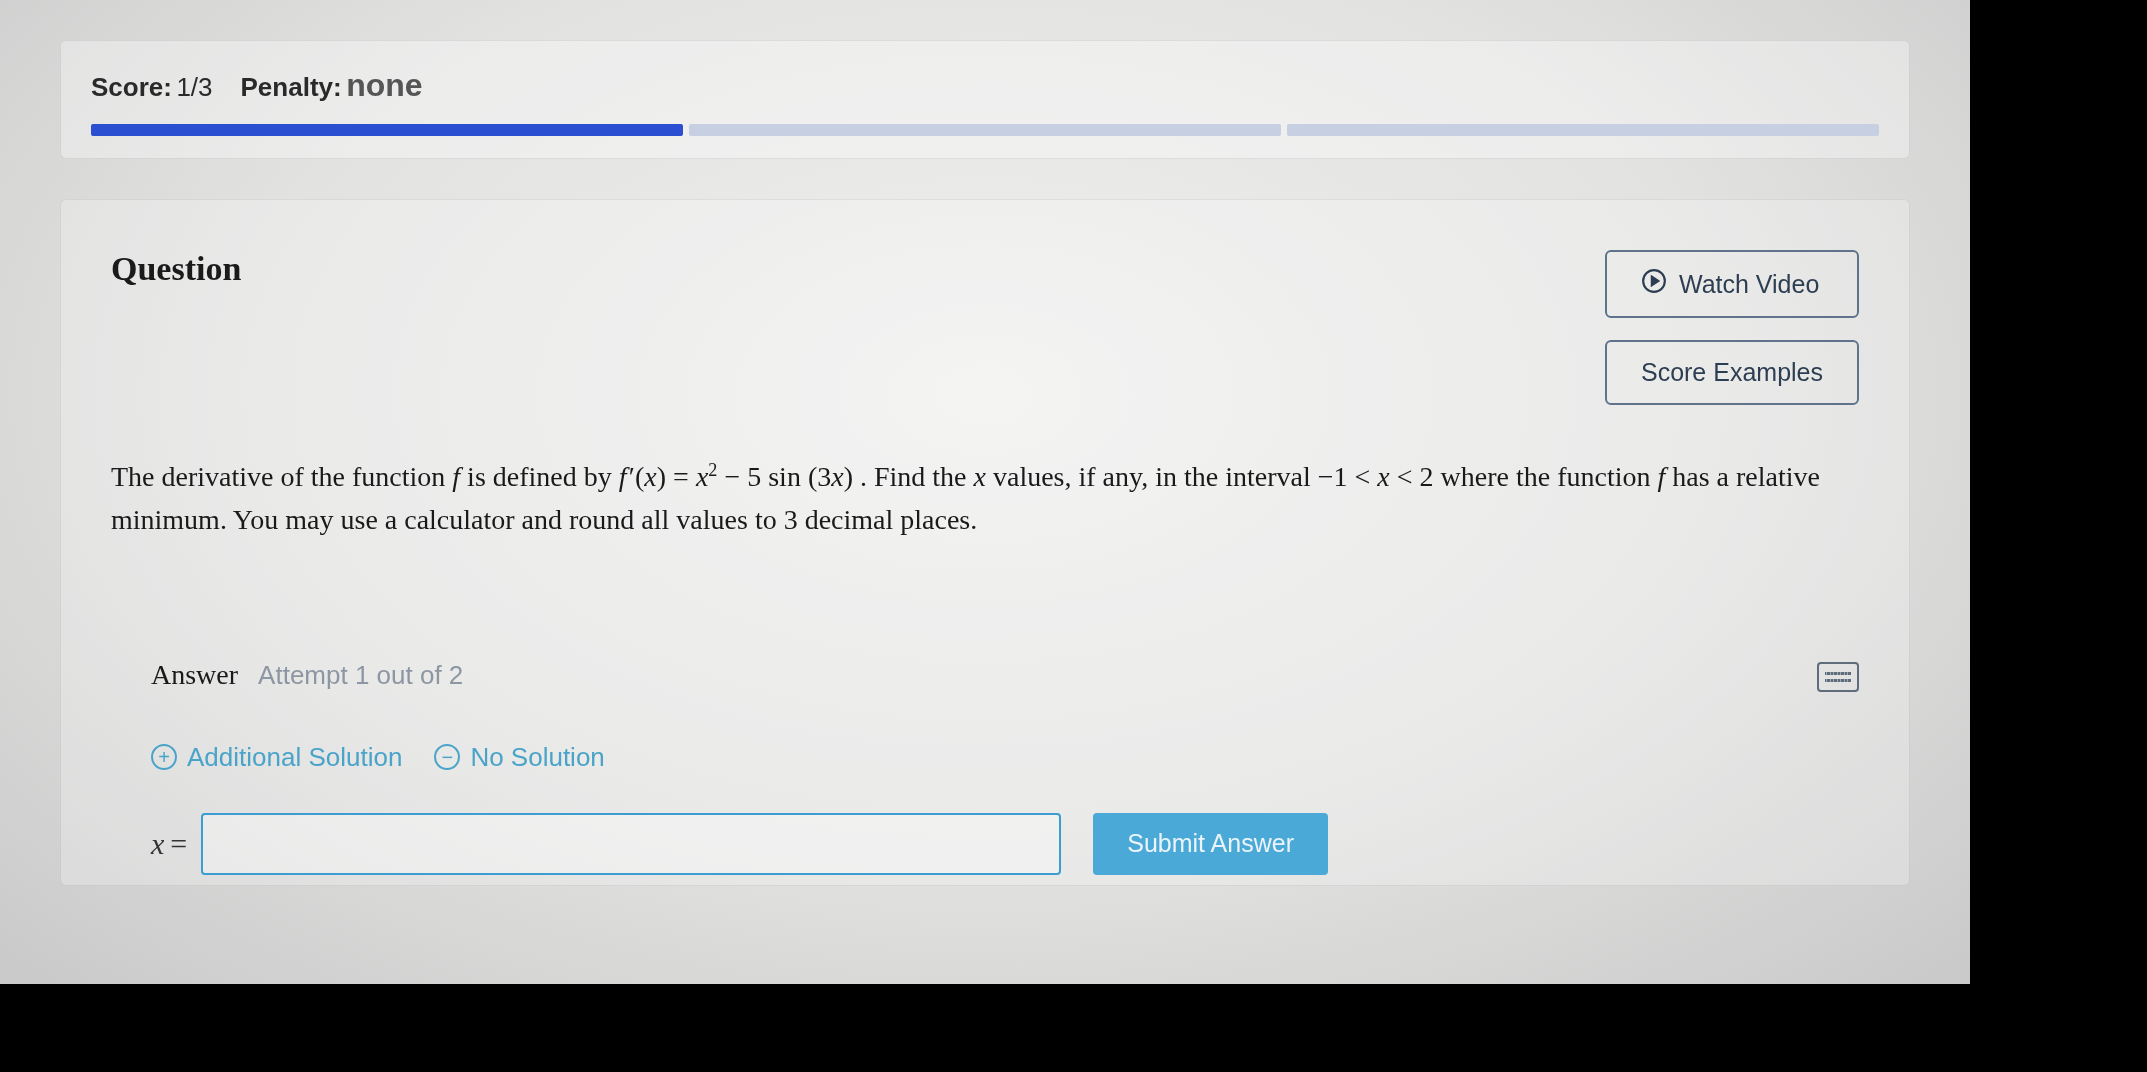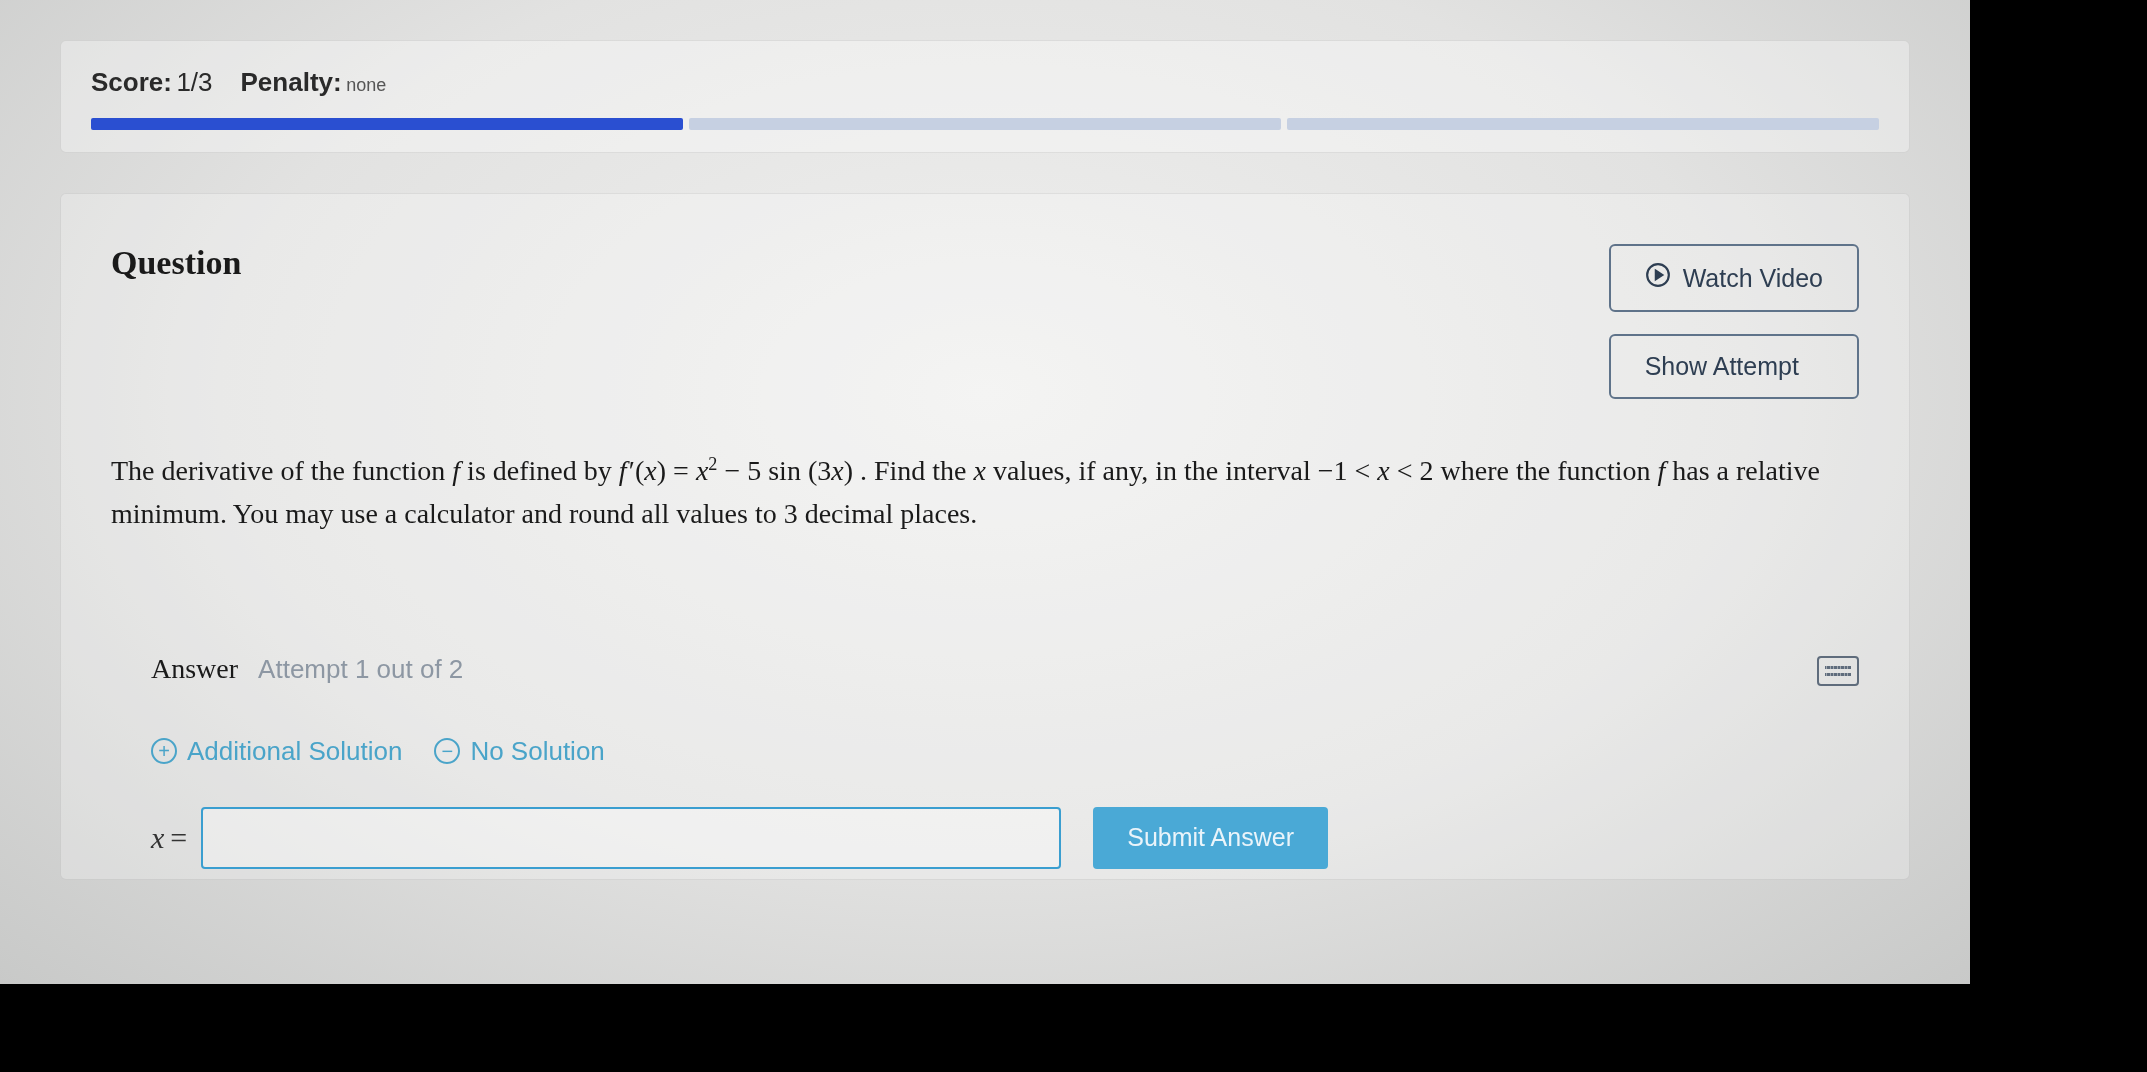--- a/index.html
+++ b/index.html
@@ -25,21 +25,21 @@
   }
   .score-line {
     display: flex;
     align-items: baseline;
     gap: 28px;
     margin-bottom: 20px;
   }
   .score-label { font-weight: 700; font-size: 26px; color: #2a2a2a; }
   .score-value { font-weight: 400; font-size: 26px; color: #2a2a2a; }
   .penalty-label { font-weight: 700; font-size: 26px; color: #2a2a2a; }
-  .penalty-value { font-weight: 400; font-size: 18px; color: #555; }
+  .penalty-value { font-weight: 700; font-size: 32px; color: #555; }
   .progress {
     display: flex;
     gap: 6px;
     height: 12px;
   }
   .progress .seg {
     flex: 1;
     background: #c6d0e2;
     border-radius: 2px;
   }
@@ -191,21 +191,21 @@
         <button class="outline-btn">
           <span>
             <svg viewBox="0 0 24 24" fill="none" stroke="#2e3e52" stroke-width="2">
               <circle cx="12" cy="12" r="10"></circle>
               <path d="M10 8 L16 12 L10 16 Z" fill="#2e3e52"></path>
             </svg>
           </span>
           <span>Watch Video</span>
         </button>
         <button class="outline-btn">
-          <span>Show Attempt</span>
+          <span>Score Examples</span>
         </button>
       </div>
     </div>
 
     <div class="q-body">
       The derivative of the function <span class="math-i">f</span> is defined by
       <span class="math-i">f</span> ′(<span class="math-i">x</span>) =
       <span class="math-i">x</span><span class="sup">2</span> − 5 sin (3<span class="math-i">x</span>) .
       Find the <span class="math-i">x</span> values, if any, in the interval
       −1 &lt; <span class="math-i">x</span> &lt; 2 where the function

